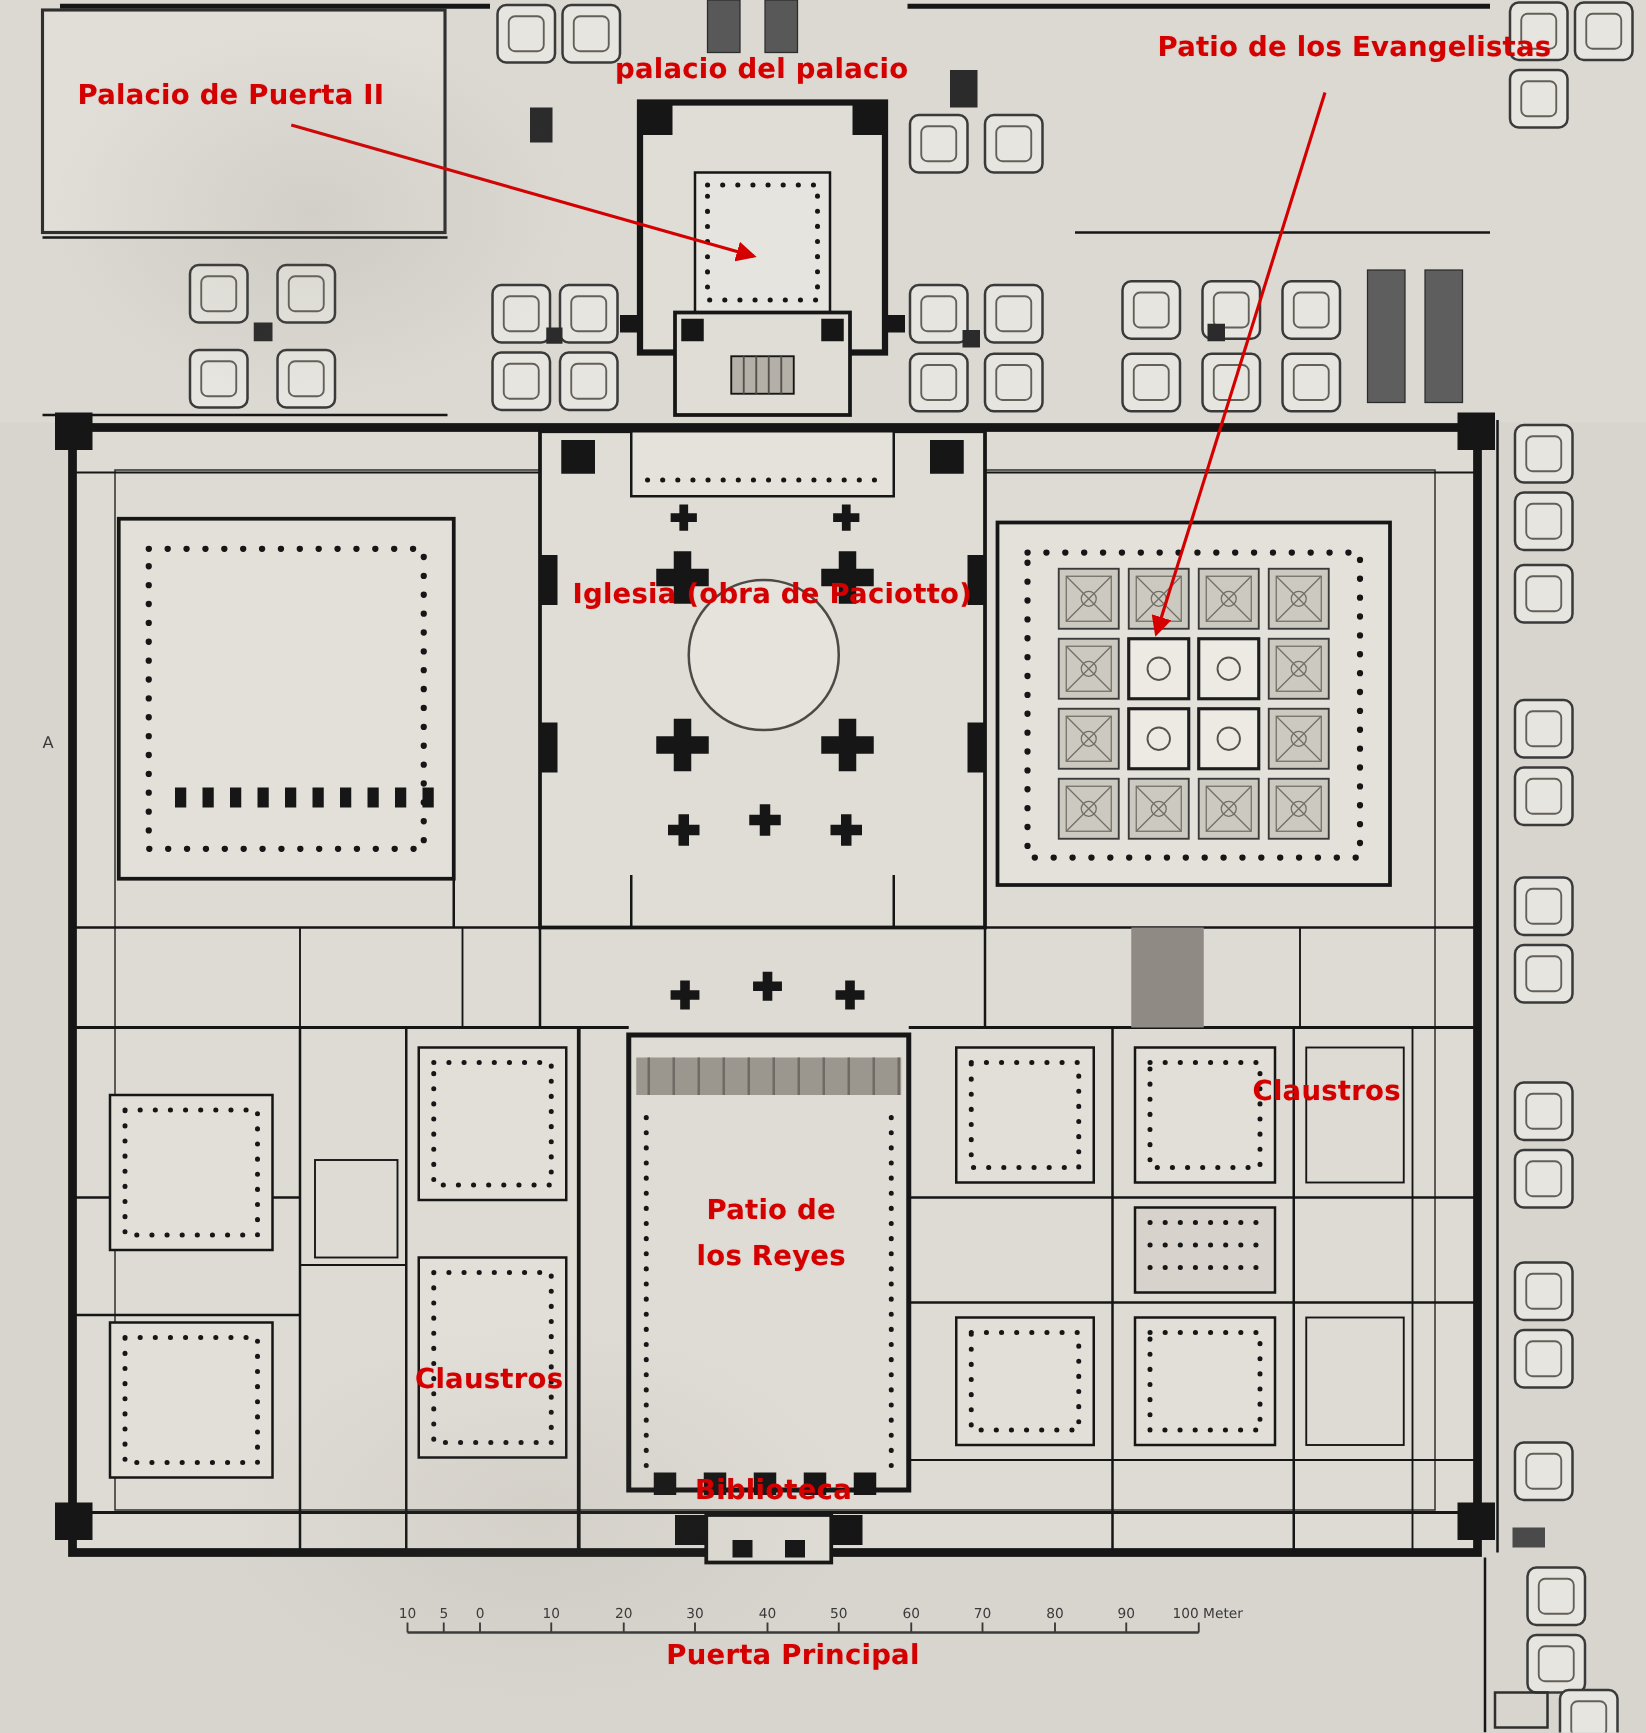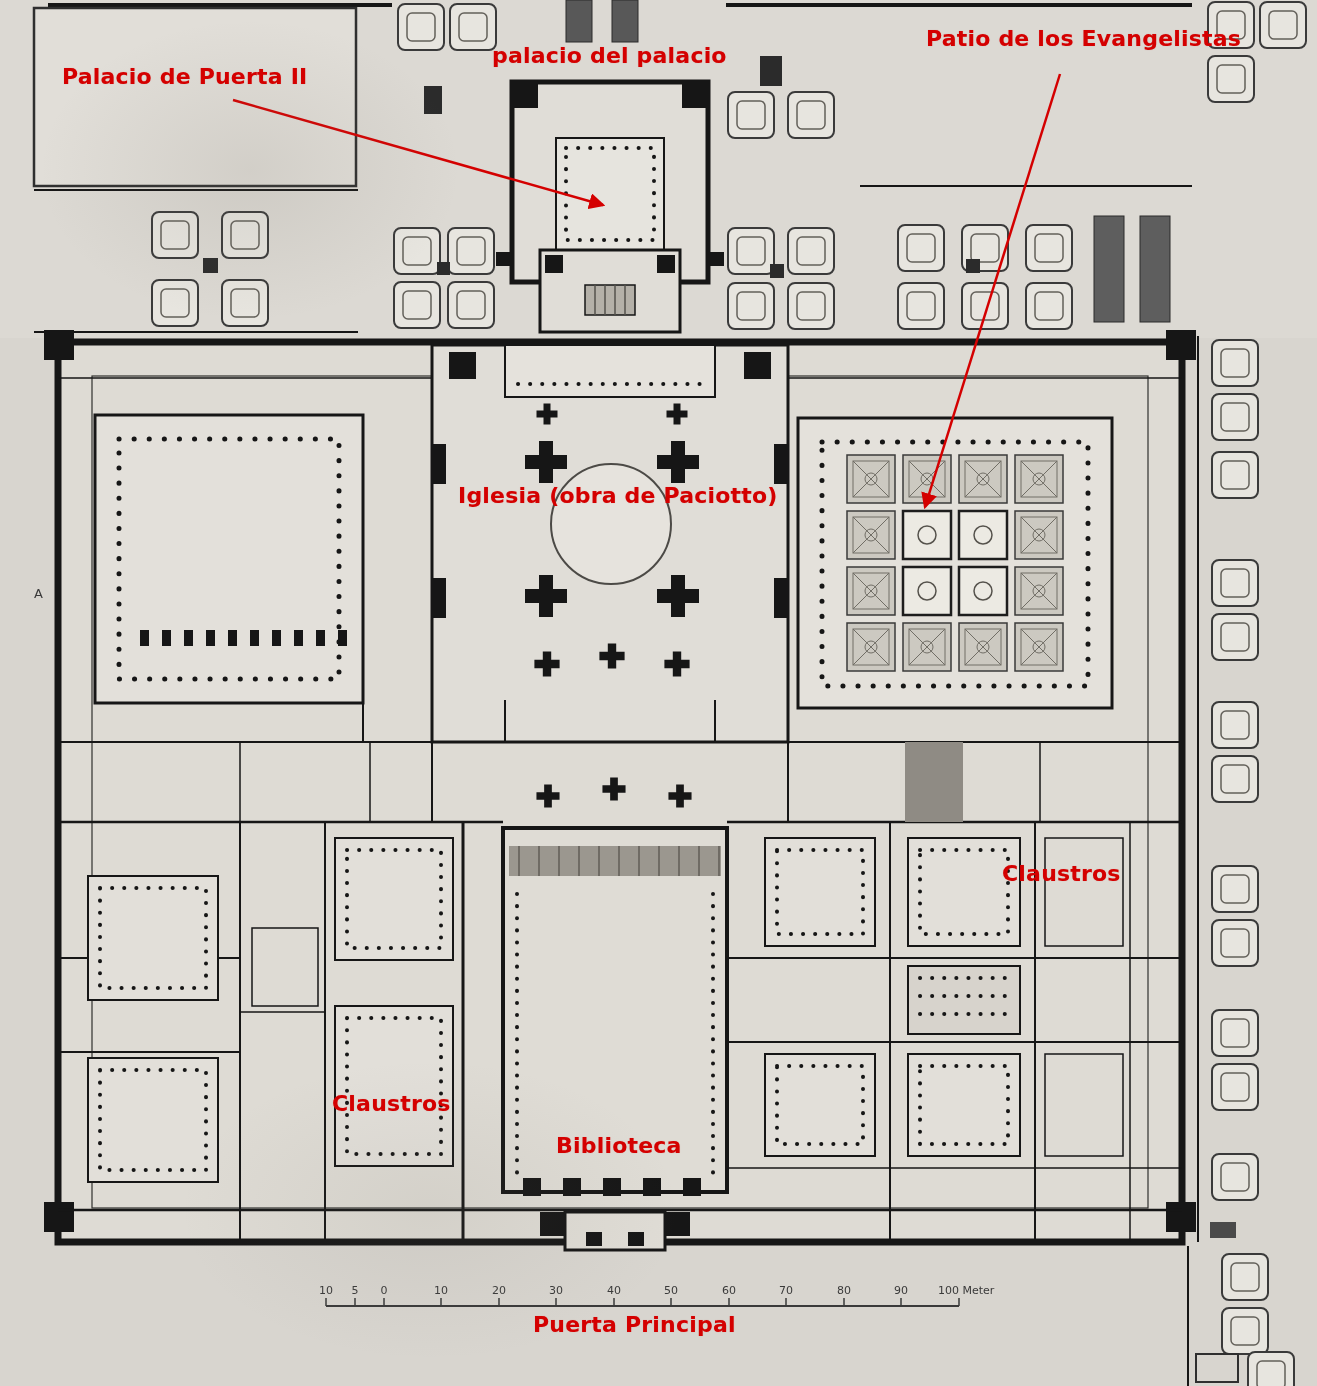--- a/index.html
+++ b/index.html
@@ -354,23 +354,27 @@
 
   <div class="stain" style="left:40px;top:20px;width:420px;height:300px;background:radial-gradient(closest-side,rgba(120,115,105,.14),transparent);"></div>
   <div class="stain" style="left:180px;top:1060px;width:500px;height:300px;background:radial-gradient(closest-side,rgba(120,115,105,.10),transparent);"></div>
 
   <div class="ann" style="left:62px;top:64px;">Palacio de Puerta II</div>
 
   <div class="ann" style="left:492px;top:43px;">palacio del palacio</div>
 
   <div class="ann" style="left:926px;top:26px;">Patio de los Evangelistas</div>
 
-  <div class="ann" style="left:458px;top:483px;">Iglesia (obra de Paciotto)</div>
+  <div class="ann" style="left:458px;top:463px;">Iglesia (obra de Paciotto)</div>
 
   <div class="ann" style="left:1002px;top:861px;">Claustros</div>
 
+  <div class="ann center" style="left:552px;top:950px;width:130px;">
+    <div>Patio de</div>
+    <div>los Reyes</div>
+  </div>
 
   <div class="ann" style="left:332px;top:1091px;">Claustros</div>
 
-  <div class="ann" style="left:556px;top:1133px;">Biblioteca</div>
+  <div class="ann" style="left:556px;top:1180px;">Biblioteca</div>
 
   <div class="ann" style="left:533px;top:1312px;">Puerta Principal</div>
 </div>
 
 </body></html>

